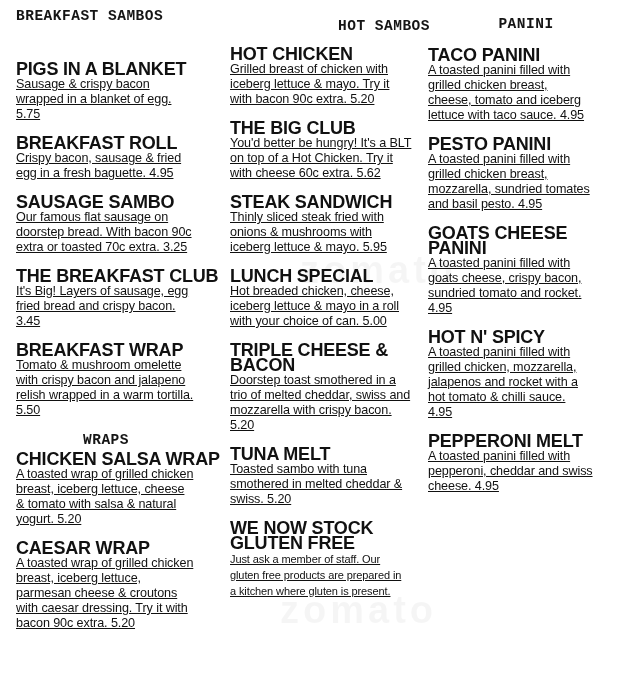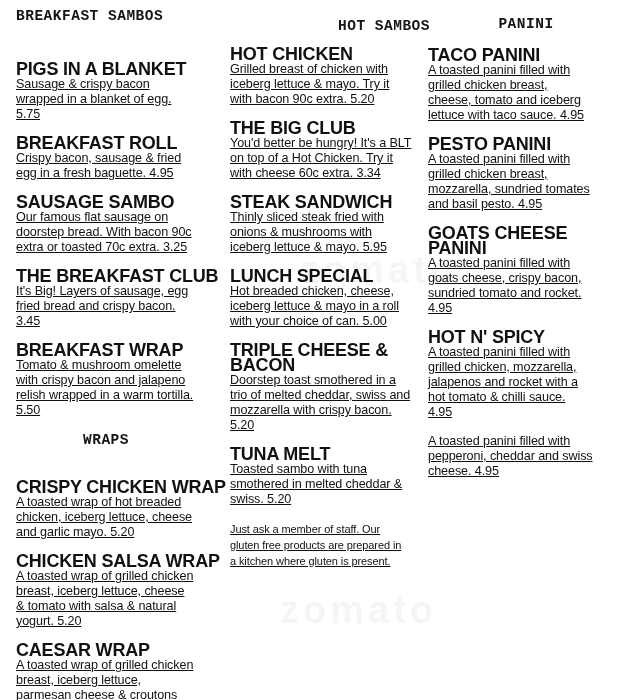--- a/index.html
+++ b/index.html
@@ -46,27 +46,21 @@
 fried bread and crispy bacon.
 3.45</div>
   </div>
   <div class="item">
     <div class="item-name">BREAKFAST WRAP</div>
     <div class="item-desc">Tomato &amp; mushroom omelette
 with crispy bacon and jalapeno
 relish wrapped in a warm tortilla.
 5.50</div>
   </div>
-  <div class="sec-title" style="margin-top:10px; margin-bottom:32px; width:180px;">WRAPS</div>
-  <div class="item">
-    <div class="item-name">CRISPY CHICKEN WRAP</div>
-    <div class="item-desc">A toasted wrap of hot breaded
-chicken, iceberg lettuce, cheese
-and garlic mayo. 5.20</div>
-  </div>
+  <div class="sec-title" style="margin-top:10px; margin-bottom:4px; width:180px;">WRAPS</div>
   <div class="item">
     <div class="item-name">CHICKEN SALSA WRAP</div>
     <div class="item-desc">A toasted wrap of grilled chicken
 breast, iceberg lettuce, cheese
 &amp; tomato with salsa &amp; natural
 yogurt. 5.20</div>
   </div>
   <div class="item">
     <div class="item-name">CAESAR WRAP</div>
     <div class="item-desc">A toasted wrap of grilled chicken
@@ -82,21 +76,21 @@
   <div class="item">
     <div class="item-name">HOT CHICKEN</div>
     <div class="item-desc">Grilled breast of chicken with
 iceberg lettuce &amp; mayo. Try it
 with bacon 90c extra. 5.20</div>
   </div>
   <div class="item">
     <div class="item-name">THE BIG CLUB</div>
     <div class="item-desc">You'd better be hungry! It's a BLT
 on top of a Hot Chicken. Try it
-with cheese 60c extra. 3.34</div>
+with cheese 60c extra. 5.62</div>
   </div>
   <div class="item">
     <div class="item-name">STEAK SANDWICH</div>
     <div class="item-desc">Thinly sliced steak fried with
 onions &amp; mushrooms with
 iceberg lettuce &amp; mayo. 5.95</div>
   </div>
   <div class="item">
     <div class="item-name">LUNCH SPECIAL</div>
     <div class="item-desc">Hot breaded chicken, cheese,
@@ -110,20 +104,21 @@
 mozzarella with crispy bacon.
 5.20</div>
   </div>
   <div class="item">
     <div class="item-name">TUNA MELT</div>
     <div class="item-desc">Toasted sambo with tuna
 smothered in melted cheddar &amp;
 swiss. 5.20</div>
   </div>
   <div class="item small">
+    <div class="item-name">WE NOW STOCK GLUTEN FREE</div>
     <div class="item-desc">Just ask a member of staff. Our
 gluten free products are prepared in
 a kitchen where gluten is present.</div>
   </div>
 </div>
 
 <div class="col c3">
   <div class="sec-title" style="margin-top:16px; margin-bottom:16px;">PANINI</div>
   <div class="item">
     <div class="item-name">TACO PANINI</div>
@@ -148,17 +143,18 @@
   </div>
   <div class="item">
     <div class="item-name">HOT N' SPICY</div>
     <div class="item-desc">A toasted panini filled with
 grilled chicken, mozzarella,
 jalapenos and rocket with a
 hot tomato &amp; chilli sauce.
 4.95</div>
   </div>
   <div class="item">
+    <div class="item-name">PEPPERONI MELT</div>
     <div class="item-desc">A toasted panini filled with
 pepperoni, cheddar and swiss
 cheese. 4.95</div>
   </div>
 </div>
 
 </body></html>

